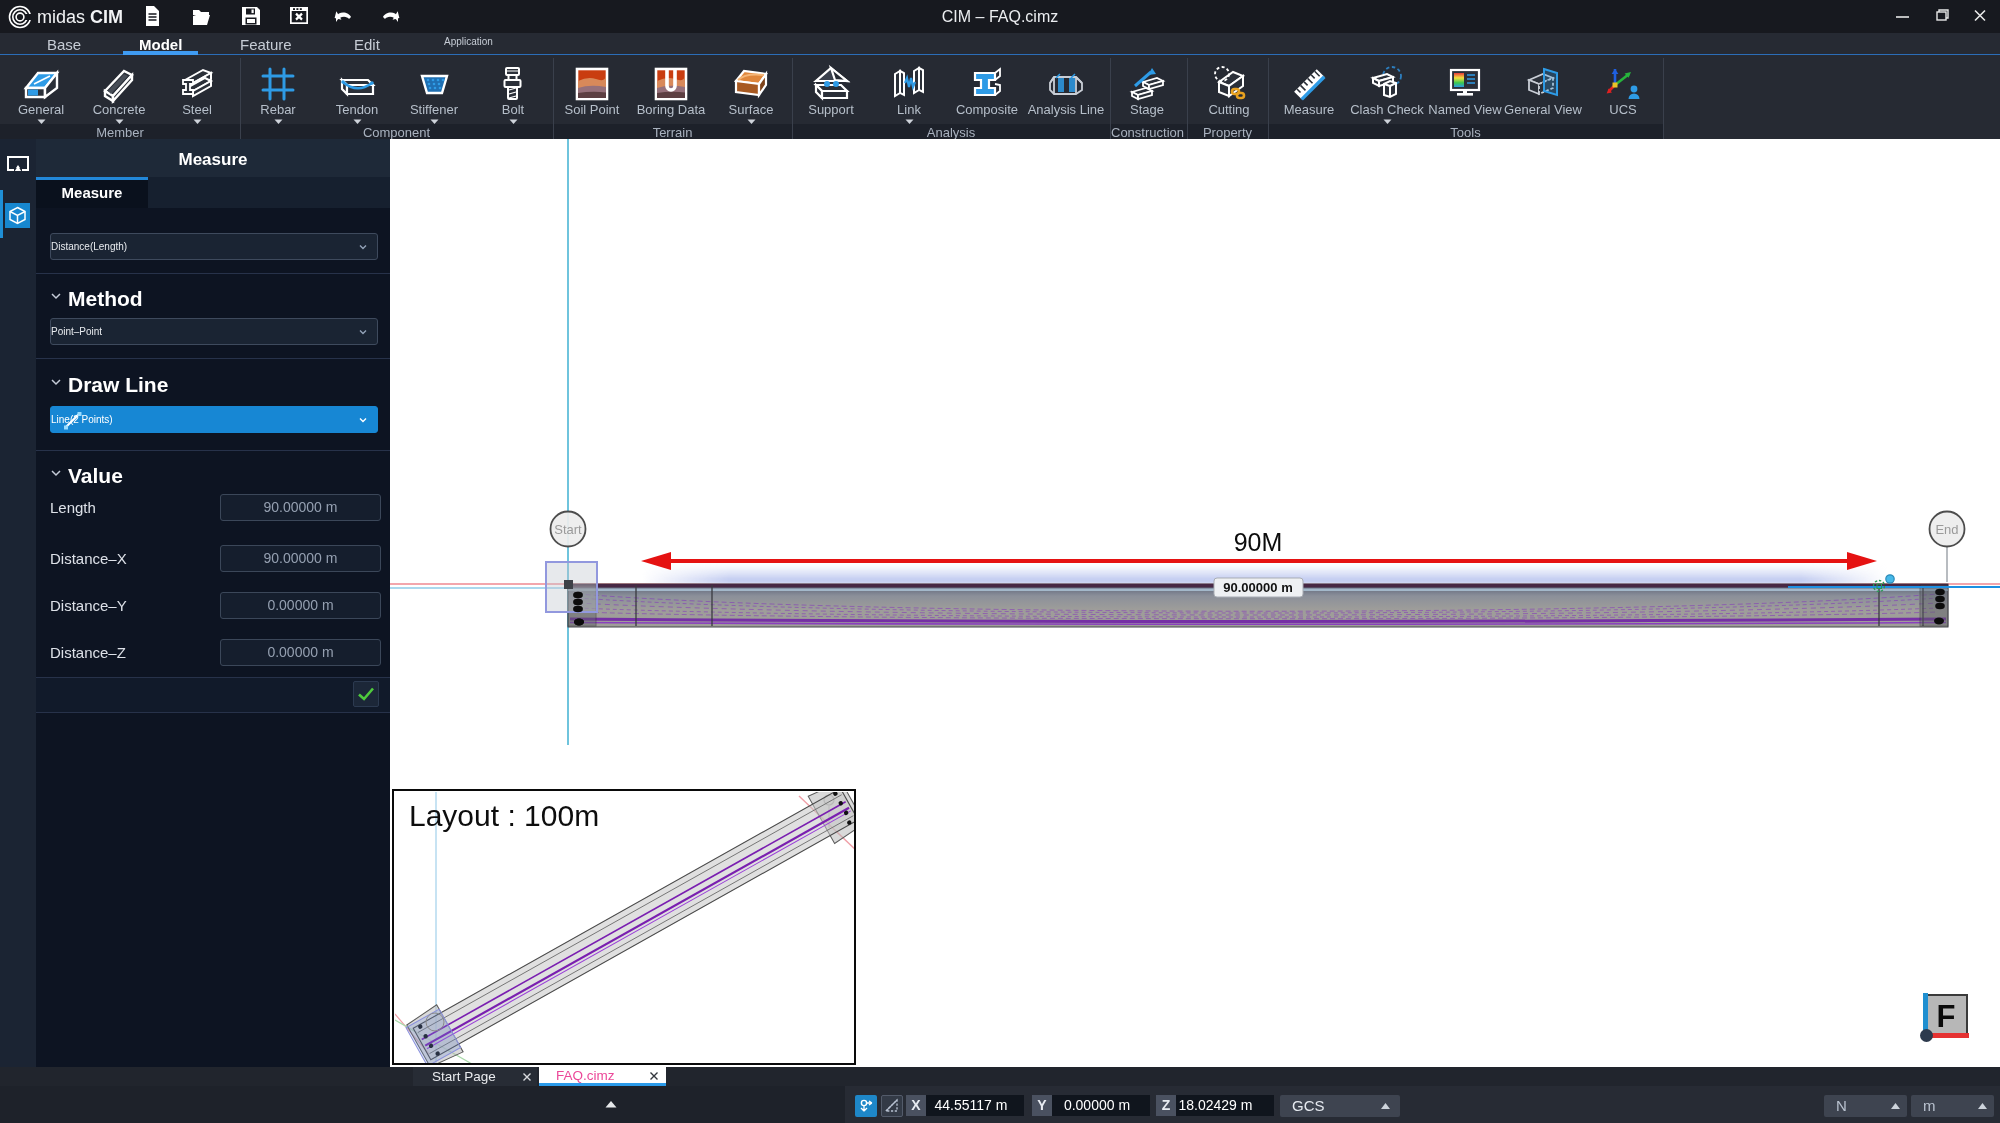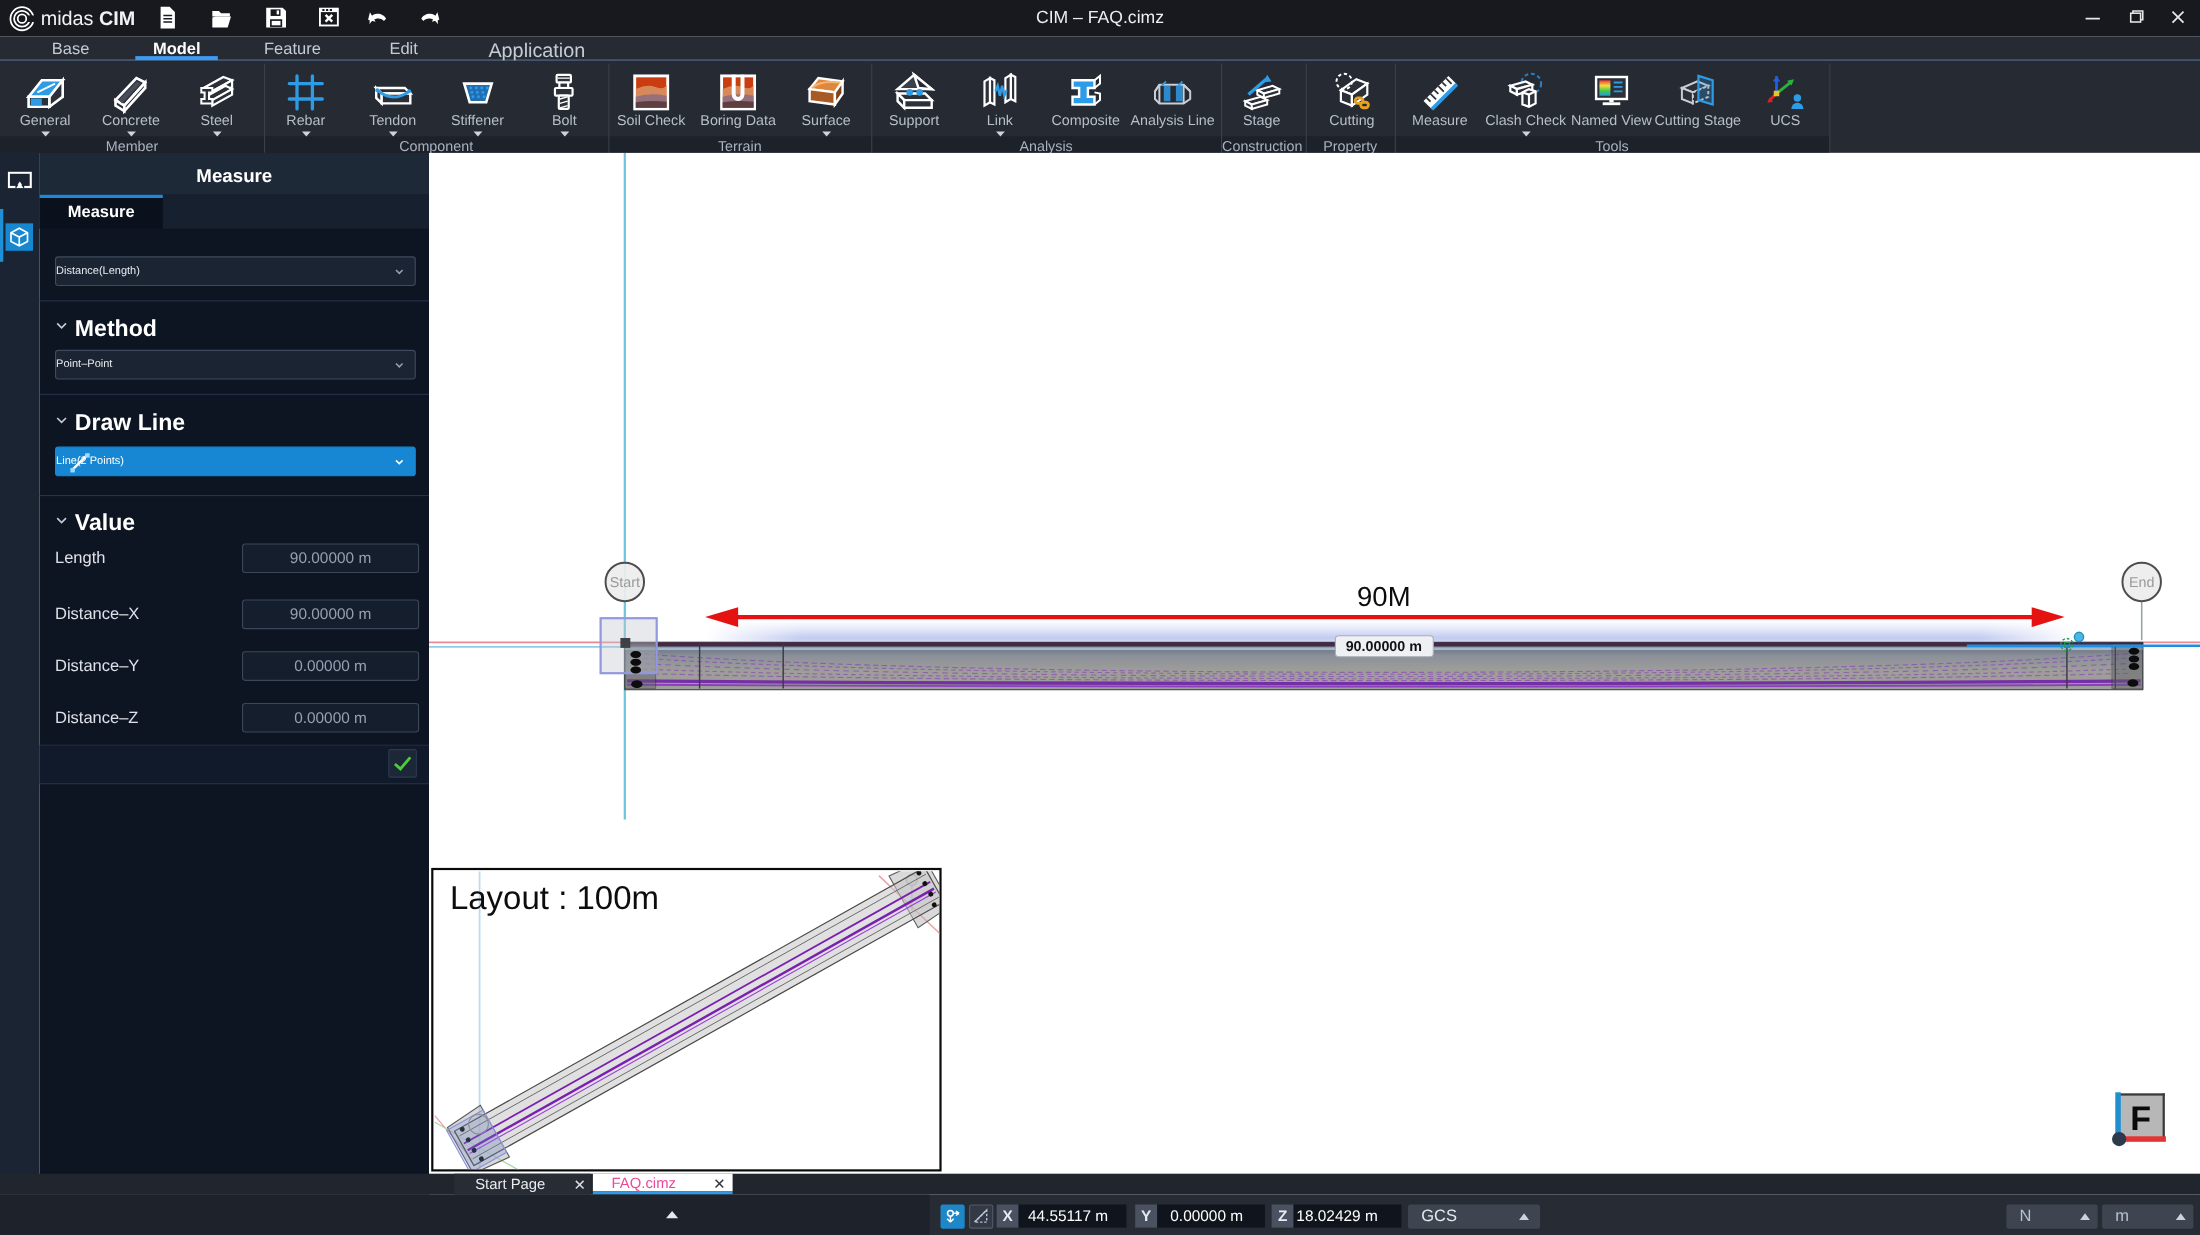--- a/index.html
+++ b/index.html
@@ -80,21 +80,21 @@
  <path d="M84 2.5 l10 10 M94 2.5 l-10 10" stroke="#e8e8e8" stroke-width="1.6"></path>
 </svg>
 
 <div class="abs" style="left:0;top:33px;width:2000px;height:22px;background:#262a33"></div>
 <div class="abs" style="left:0;top:53.5px;width:2000px;height:1.5px;background:#2b6db8"></div>
 <div class="abs" style="left:47px;top:36px;color:#c6ccd5;font-size:15px">Base</div>
 <div class="abs" style="left:139px;top:36px;color:#ffffff;font-size:15px;font-weight:bold">Model</div>
 <div class="abs" style="left:123px;top:51px;width:75px;height:4px;background:#3f9bf2"></div>
 <div class="abs" style="left:240px;top:36px;color:#c6ccd5;font-size:15px">Feature</div>
 <div class="abs" style="left:354px;top:36px;color:#c6ccd5;font-size:15px">Edit</div>
-<div class="abs" style="left:444px;top:36px;color:#c6ccd5;font-size:18px">Application</div>
+<div class="abs" style="left:444px;top:36px;color:#c6ccd5;font-size:10px">Application</div>
 
 <div class="abs" style="left:0;top:55px;width:2000px;height:84px;background:#262a33"></div>
 <div class="abs" style="left:0;top:124px;width:1663px;height:15px;background:#1d212a"></div>
 <div class="sep" style="left:240px"></div>
 <div class="sep" style="left:553px"></div>
 <div class="sep" style="left:792px"></div>
 <div class="sep" style="left:1110px"></div>
 <div class="sep" style="left:1187px"></div>
 <div class="sep" style="left:1268px"></div>
 <div class="sep" style="left:1663px"></div>
@@ -197,21 +197,21 @@
 <div class="lbl" style="left:474px;top:102px;width:78px">Bolt</div>
 <svg class="abs" style="left:509px;top:119px" width="9" height="6" viewBox="0 0 9 6">
     <path d="M0.5 0.5 L4.5 5 L8.5 0.5 Z" fill="#cfd4db"></path>
   </svg>
 <svg class="abs" style="left:572px;top:64px" width="40" height="40" viewBox="0 0 40 40">
     <rect x="5" y="5" width="30" height="30" fill="#c93d10" stroke="#ffffff" stroke-width="2.6"></rect>
 <path d="M6 17 Q16 12 24 15 T34 13 V34 H6 Z" fill="#d8895a"></path>
 <path d="M6 24 Q18 20 34 23 V34 H6 Z" fill="#96707a"></path>
 <path d="M6 29 Q20 27 34 28.5 V34 H6 Z" fill="#5d3f42"></path>
   </svg>
-<div class="lbl" style="left:553px;top:102px;width:78px">Soil Check</div>
+<div class="lbl" style="left:553px;top:102px;width:78px">Soil Point</div>
 <svg class="abs" style="left:651px;top:64px" width="40" height="40" viewBox="0 0 40 40">
     <rect x="5" y="5" width="30" height="30" fill="#c93d10" stroke="#ffffff" stroke-width="2.6"></rect>
 <path d="M6 17 Q16 12 24 15 T34 13 V34 H6 Z" fill="#d8895a"></path>
 <path d="M6 24 Q18 20 34 23 V34 H6 Z" fill="#96707a"></path>
 <path d="M6 29 Q20 27 34 28.5 V34 H6 Z" fill="#5d3f42"></path>
 <path d="M16 4 V22 a4 4 0 0 0 8 0 V4" fill="none" stroke="#ffffff" stroke-width="3.6"></path>
   </svg>
 <div class="lbl" style="left:632px;top:102px;width:78px">Boring Data</div>
 <svg class="abs" style="left:731px;top:64px" width="40" height="40" viewBox="0 0 40 40">
     <g stroke="#ffffff" stroke-width="2.2">
@@ -338,21 +338,21 @@
   </svg>
 <div class="lbl" style="left:1426px;top:102px;width:78px">Named View</div>
 <svg class="abs" style="left:1523px;top:64px" width="40" height="40" viewBox="0 0 40 40">
     <g stroke="#c9ced6" stroke-width="1.8" fill="#2b3039">
 <polygon points="6,16 20,10 30,14 16,20"></polygon>
 <polygon points="6,16 16,20 16,30 6,26"></polygon>
 <polygon points="16,30 16,20 30,14 30,24" stroke-dasharray="3,2"></polygon>
     </g>
 <polygon points="21,5 34,9 34,31 21,27" fill="rgba(46,155,230,0.25)" stroke="#2e9be6" stroke-width="2"></polygon>
   </svg>
-<div class="lbl" style="left:1504px;top:102px;width:78px">Cutting Stage</div>
+<div class="lbl" style="left:1504px;top:102px;width:78px">General View</div>
 <svg class="abs" style="left:1603px;top:64px" width="40" height="40" viewBox="0 0 40 40">
     <g stroke-width="2.6" fill="none">
 <path d="M12 21 V5" stroke="#1f5fe0"></path>
       <path d="M12 5 l-3.4 5 h6.8 z" fill="#1f5fe0" stroke="none"></path>
 <path d="M12 21 L26 10" stroke="#27b43c"></path>
       <path d="M28 8 l-6.4 1.4 4 4.4 z" fill="#27b43c" stroke="none"></path>
 <path d="M12 21 L6 27" stroke="#e02020"></path>
       <path d="M3.6 29.4 l5.4 -1 -3.4 -3.8 z" fill="#e02020" stroke="none"></path>
     </g>
 <rect x="9.5" y="18.5" width="5" height="5" fill="#e8c428"></rect>

